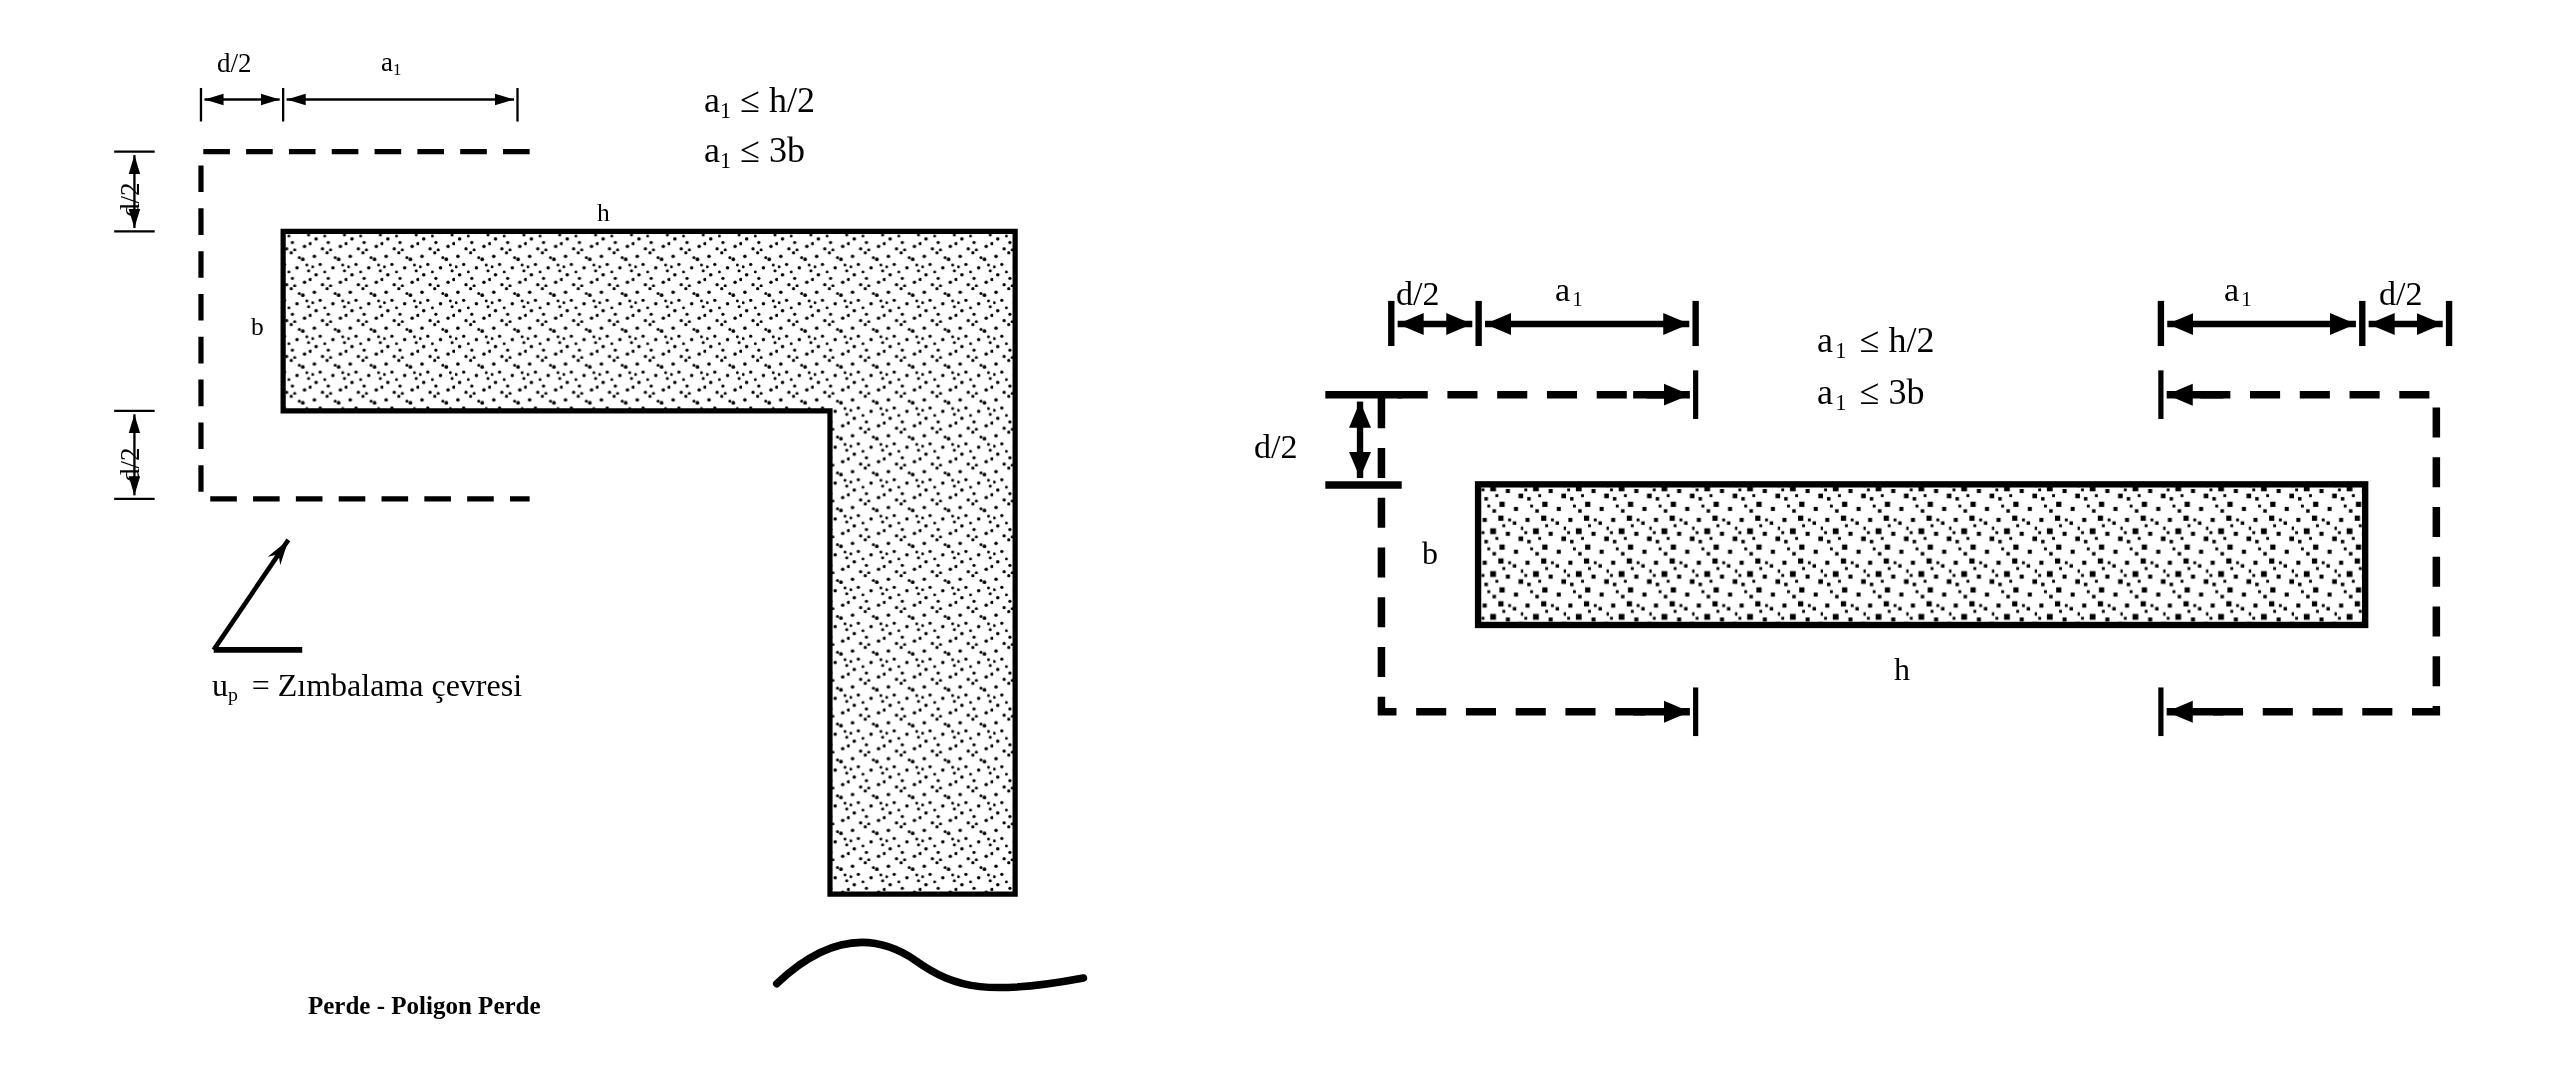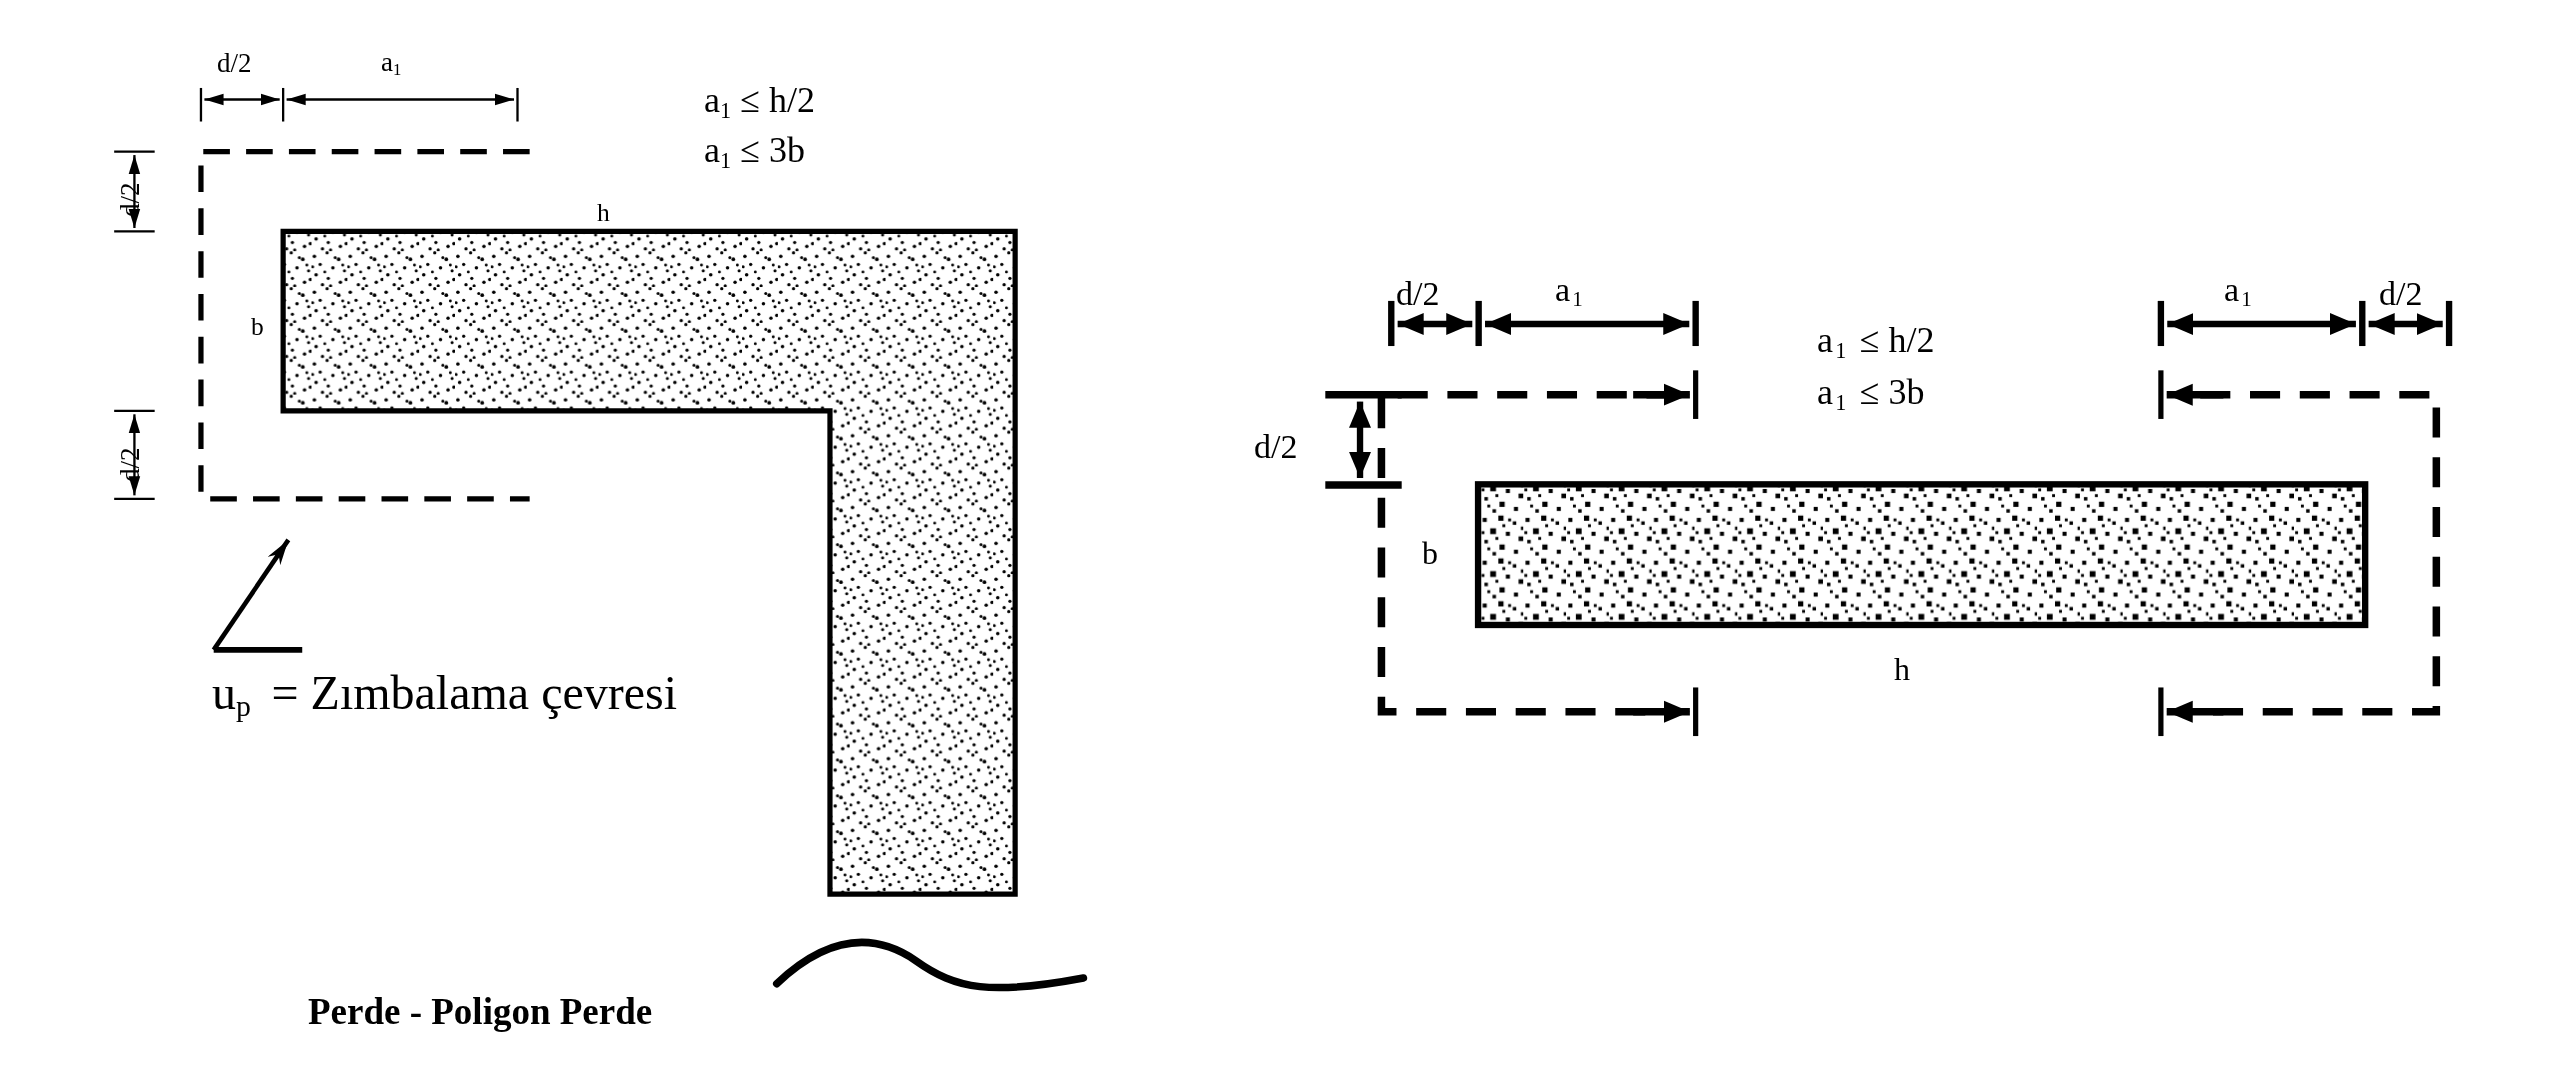--- a/index.html
+++ b/index.html
@@ -160,26 +160,26 @@
   <span>a</span><span class="sub">1</span>
   <span>≤</span>
   <span>h/2</span>
 </div>
 <div class="txt" style="left:680px;top:132px;font-size:36px;">
   <span>a</span><span class="sub">1</span>
   <span>≤</span>
   <span>3b</span>
 </div>
 
-<div class="txt" style="left:188px;top:669px;font-size:48px;">
+<div class="txt" style="left:188px;top:669px;font-size:32px;">
   <span>u</span><span class="sub">p</span>
   <span style="margin-left:.18em">= Zımbalama çevresi</span>
 </div>
 
-<div class="txt cap" style="left:284px;top:993px;font-size:37px;">Perde - Poligon Perde</div>
+<div class="txt cap" style="left:284px;top:993px;font-size:25px;">Perde - Poligon Perde</div>
 
 <div class="txt" style="left:1372px;top:277px;font-size:34px;">d/2</div>
 <div class="txt" style="left:1531px;top:273px;font-size:34px;">
   <span>a</span><span class="subsp">1</span>
 </div>
 <div class="txt" style="left:2200px;top:273px;font-size:34px;">
   <span>a</span><span class="subsp">1</span>
 </div>
 <div class="txt" style="left:2355px;top:277px;font-size:34px;">d/2</div>
 

